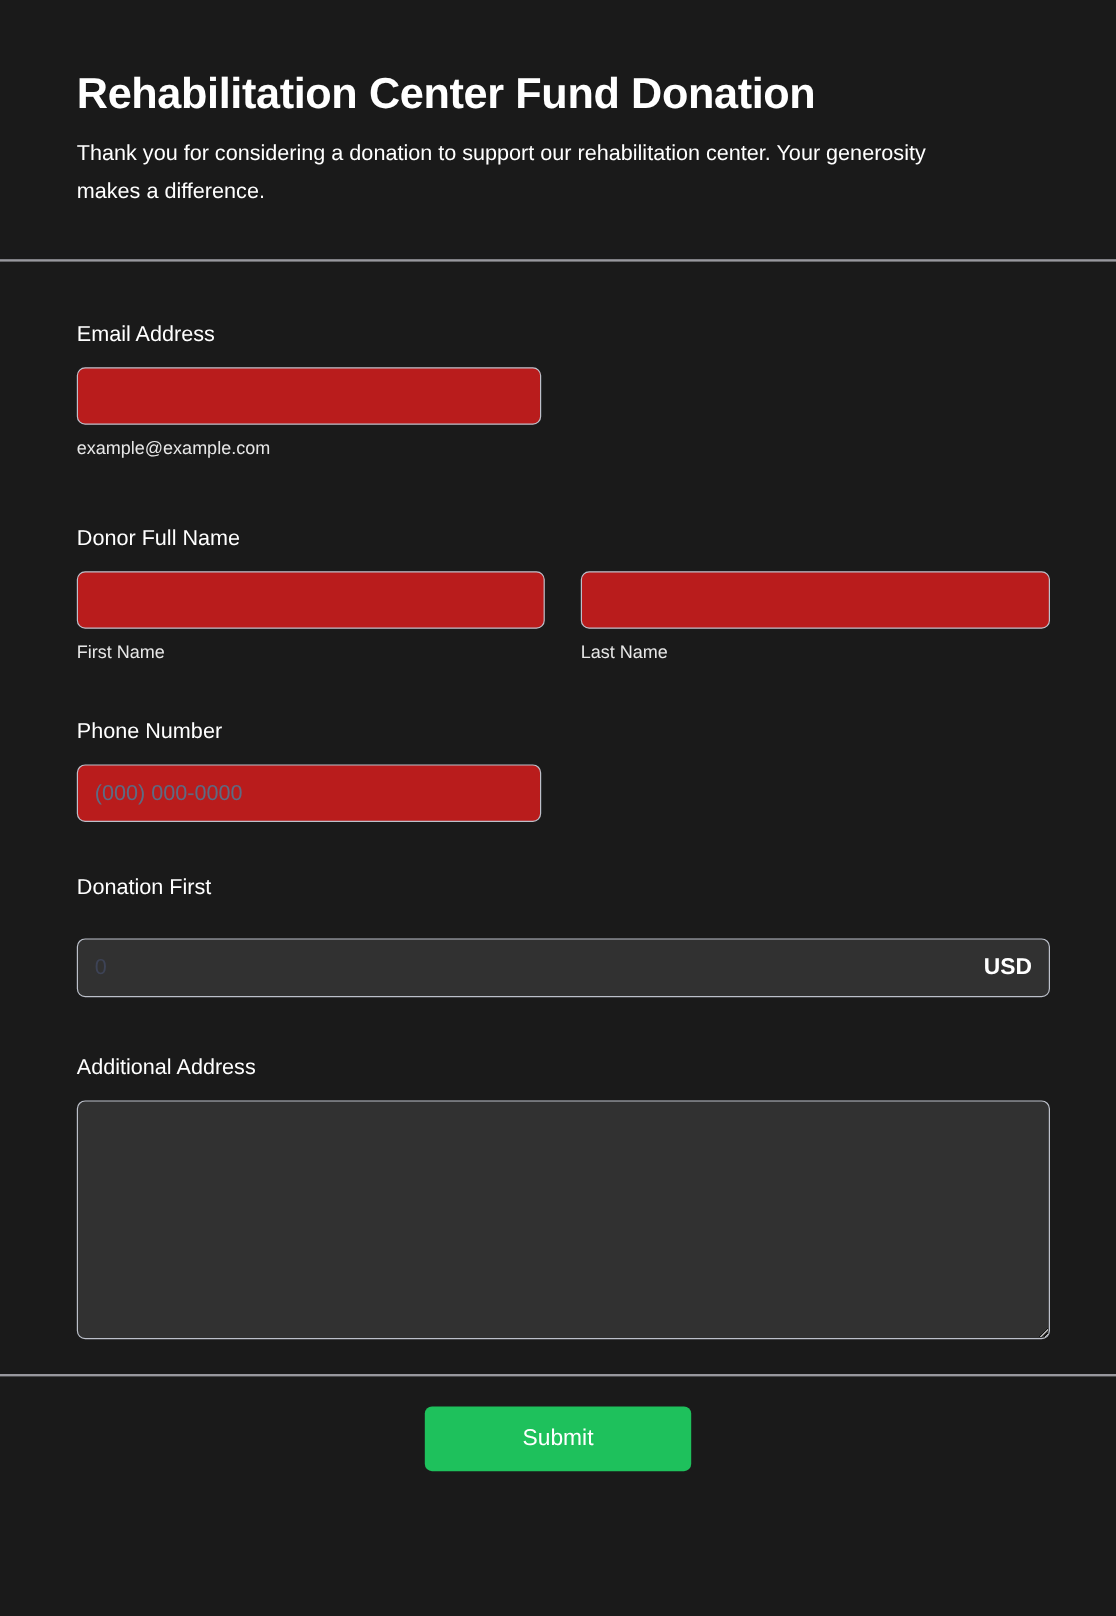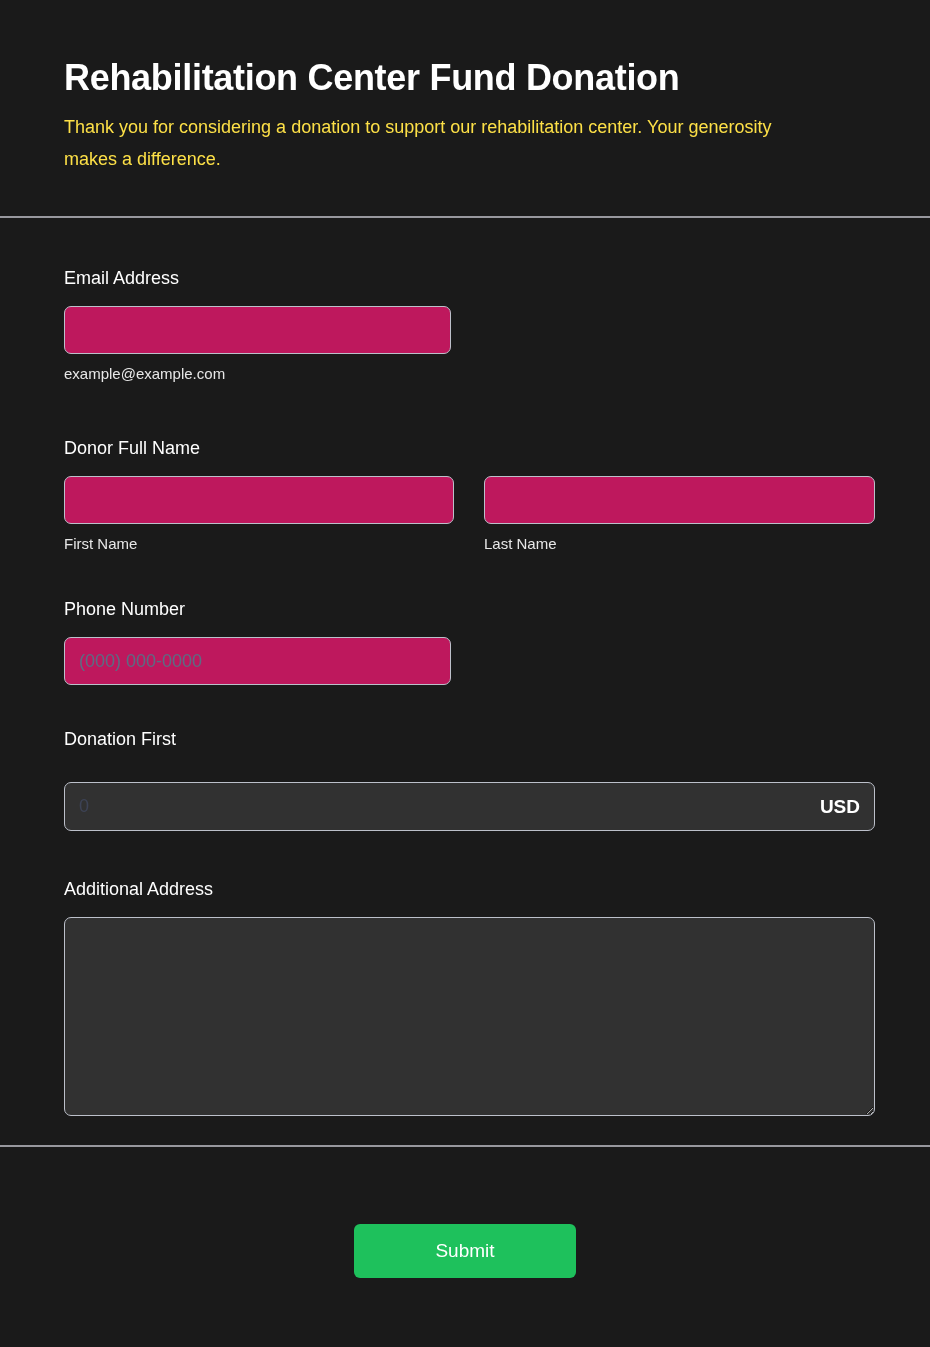--- a/index.html
+++ b/index.html
@@ -27,21 +27,21 @@
     font-size: 36px;
     line-height: 40px;
     font-weight: 700;
     color: #ffffff;
     letter-spacing: -0.3px;
   }
   .subtitle {
     margin: 0;
     font-size: 18px;
     line-height: 32px;
-    color: #fde047;
+    color: #ffffff;
     max-width: 760px;
     font-weight: 400;
   }
   
   .form-body {
     padding: 0 55px 0 64px;
   }
   .group { margin: 0; }
   .g1 { padding-top: 55px; }
   .g2 { padding-top: 50px; }
@@ -58,21 +58,21 @@
   .name-row {
     display: flex;
     gap: 30px;
   }
   .name-col-first { width: 390px; flex: 0 0 390px; }
   .name-col-last  { flex: 1; }
   .text-input {
     display: block;
     width: 100%;
     height: 48px;
-    background: #be185d;
+    background: #b91c1c;
     border: 1px solid #bcc0ca;
     border-radius: 7px;
     box-sizing: border-box;
     padding: 0 14px;
     font-size: 18px;
     color: #ffffff;
     font-family: "Liberation Sans", sans-serif;
     outline: none;
   }
   .text-input::placeholder { color: #5d6b83; opacity: 1; }
@@ -130,24 +130,23 @@
     outline: none;
   }
   .bottom-divider {
     margin-top: 29px;
     border-top: 2px solid #98989e;
     height: 0;
     width: 100%;
   }
   
   .footer {
-    padding-top: 45px;
+    padding-top: 25px;
     display: flex;
     justify-content: center;
-    margin-top: 32px;
   }
   .submit-btn {
     width: 222px;
     height: 54px;
     background: #1ec15c;
     border: none;
     border-radius: 6px;
     color: #ffffff;
     font-size: 19px;
     font-weight: 400;

